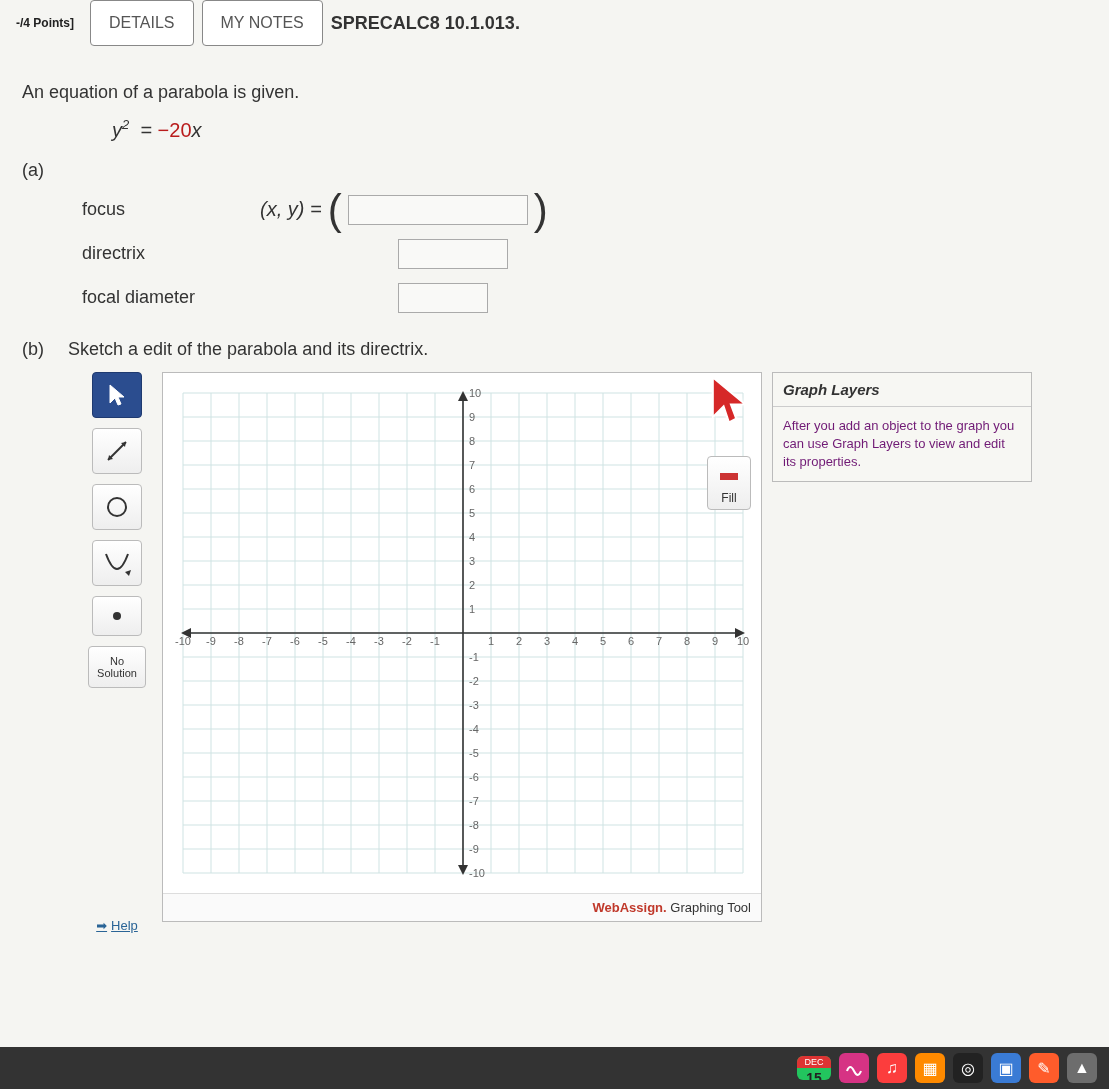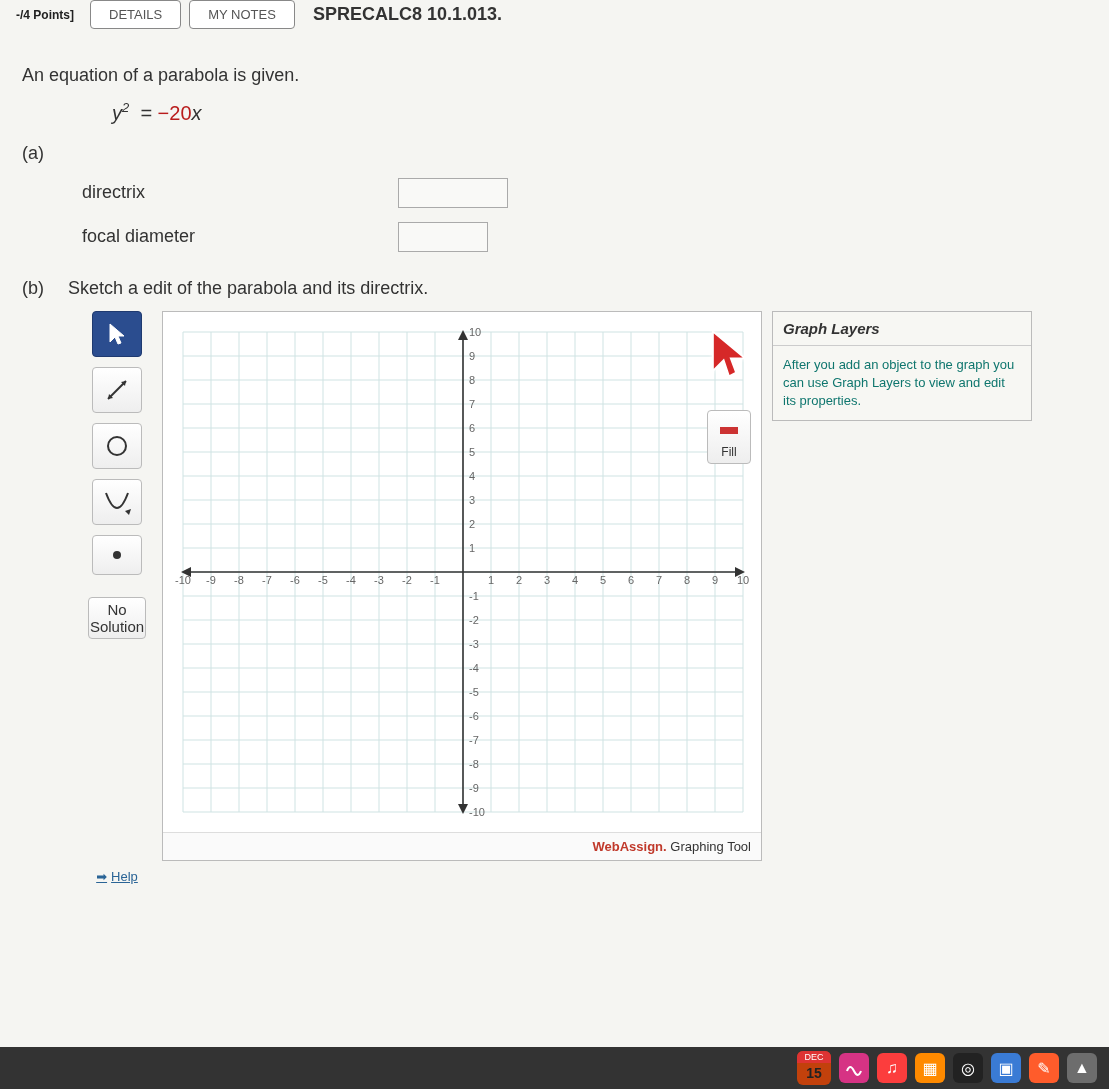--- a/index.html
+++ b/index.html
@@ -20,31 +20,31 @@
   }
   .points {
     font-weight: bold;
     font-size: 12px;
     padding: 4px 8px;
     color: #222;
   }
   .hdr-btn {
     border: 1px solid #888;
     border-radius: 4px;
-    padding: 6px 18px;
-    font-size: 13px;
+    padding: 13px 18px;
+    font-size: 16px;
     background: #fff;
     color: #555;
     cursor: pointer;
   }
   .qref {
     font-size: 18px;
     font-weight: 600;
     color: #333;
-    margin-left: 10px;
+    margin-left: 0;
   }
   .content { padding: 14px 22px; font-size: 18px; }
   .prompt { margin: 22px 0 14px 0; font-size: 18px; }
   .eq-row { margin: 10px 0 18px 90px; font-size: 20px; font-style: italic; }
   .eq-row sup { font-size: 13px; vertical-align: super; }
   .eq-row .num { color: #b91c1c; font-style: normal; }
   .part { margin: 18px 0 10px 0; display: flex; gap: 16px; }
   .part-label { width: 30px; }
   .fields { margin-left: 60px; }
   .field-row { display: flex; align-items: center; margin: 14px 0; gap: 18px; }
@@ -90,25 +90,24 @@
     background: #2b4d8f;
     color: #fff;
     border-color: #1f3a70;
   }
   .tool-btn.small { height: 40px; font-size: 20px; }
   .no-sol {
     width: 58px; height: 42px;
     border: 1px solid #bbb;
     border-radius: 4px;
     background: linear-gradient(#fff,#eee);
-    font-size: 15px;
+    font-size: 11px;
     text-align: center;
     display: flex; align-items: center; justify-content: flex-end;
     cursor: pointer;
-    margin-top: 12px;
   }
   .help-link {
     margin-top: 220px;
     font-size: 13px;
     color: #2a6496;
     text-decoration: underline;
     cursor: pointer;
     display: flex; align-items: center; gap: 4px;
   }
 
@@ -124,21 +123,21 @@
     justify-content: flex-end;
     padding: 6px 10px;
     font-size: 13px;
     background: #fafafa;
     border-top: 1px solid #ddd;
   }
   .footer-row b { color: #c0392b; }
 
   .overlay-tools {
     position: absolute;
-    top: 16px; right: 10px;
+    top: 1px; right: 10px;
     display: flex;
     flex-direction: column;
     gap: 1px;
     align-items: center;
   }
   .cursor-big {
     width: 44px; height: 50px;
     color: #d62828;
     filter: drop-shadow(0 0 2px #fff);
   }
@@ -168,21 +167,21 @@
   .layers-header {
     font-weight: bold;
     padding: 8px 10px;
     border-bottom: 1px solid #ccc;
     font-size: 15px;
     font-style: italic;
   }
   .layers-body {
     padding: 10px;
     font-size: 13px;
-    color: #0f766e;
+    color: #701a75;
     line-height: 1.4;
   }
 
   
   .dock {
     position: absolute;
     left: 0; right: 0; bottom: 0;
     height: 42px;
     background: rgba(30,30,30,0.9);
     display: flex;
@@ -192,22 +191,22 @@
     padding: 0 12px;
   }
   .dock-icon {
     width: 30px; height: 30px;
     border-radius: 6px;
     display: flex; align-items: center; justify-content: center;
     font-size: 16px;
     color: #fff;
   }
   .calendar-tile {
-    width: 34px; height: 34px;
-    background: #c2410c;
+    width: 34px; height: 24px;
+    background: #22c55e;
     border-radius: 6px;
     overflow: hidden;
     display: flex; flex-direction: column;
     align-items: center;
     font-size: 9px;
     color: #222;
   }
   .calendar-tile .cal-top { background: #d33; color: #fff; width: 100%; text-align: center; line-height: 12px; }
   .calendar-tile .cal-day { font-size: 14px; font-weight: bold; line-height: 20px; }
 
@@ -233,20 +232,29 @@
   <div class="eq-row">
     <span>y</span><sup>2</sup>
     &nbsp;=&nbsp;<span class="num">−20</span><span>x</span>
   </div>
 
   <div class="part">
     <div class="part-label">(a)</div>
   </div>
 
   <div class="fields">
+    <div class="field-row">
+      <div class="field-label">focus</div>
+      <div class="xy-wrap">
+        <span style="font-style:italic">(x, y)  =</span>
+        <span class="paren">(</span>
+        <input class="box box-wide" style="">
+        <span class="paren">)</span>
+      </div>
+    </div>
 
     <div class="field-row">
       <div class="field-label">directrix</div>
       <div style="width:120px"></div>
       <input class="box box-med" style="">
     </div>
 
     <div class="field-row">
       <div class="field-label">focal diameter</div>
       <div style="width:120px"></div>

